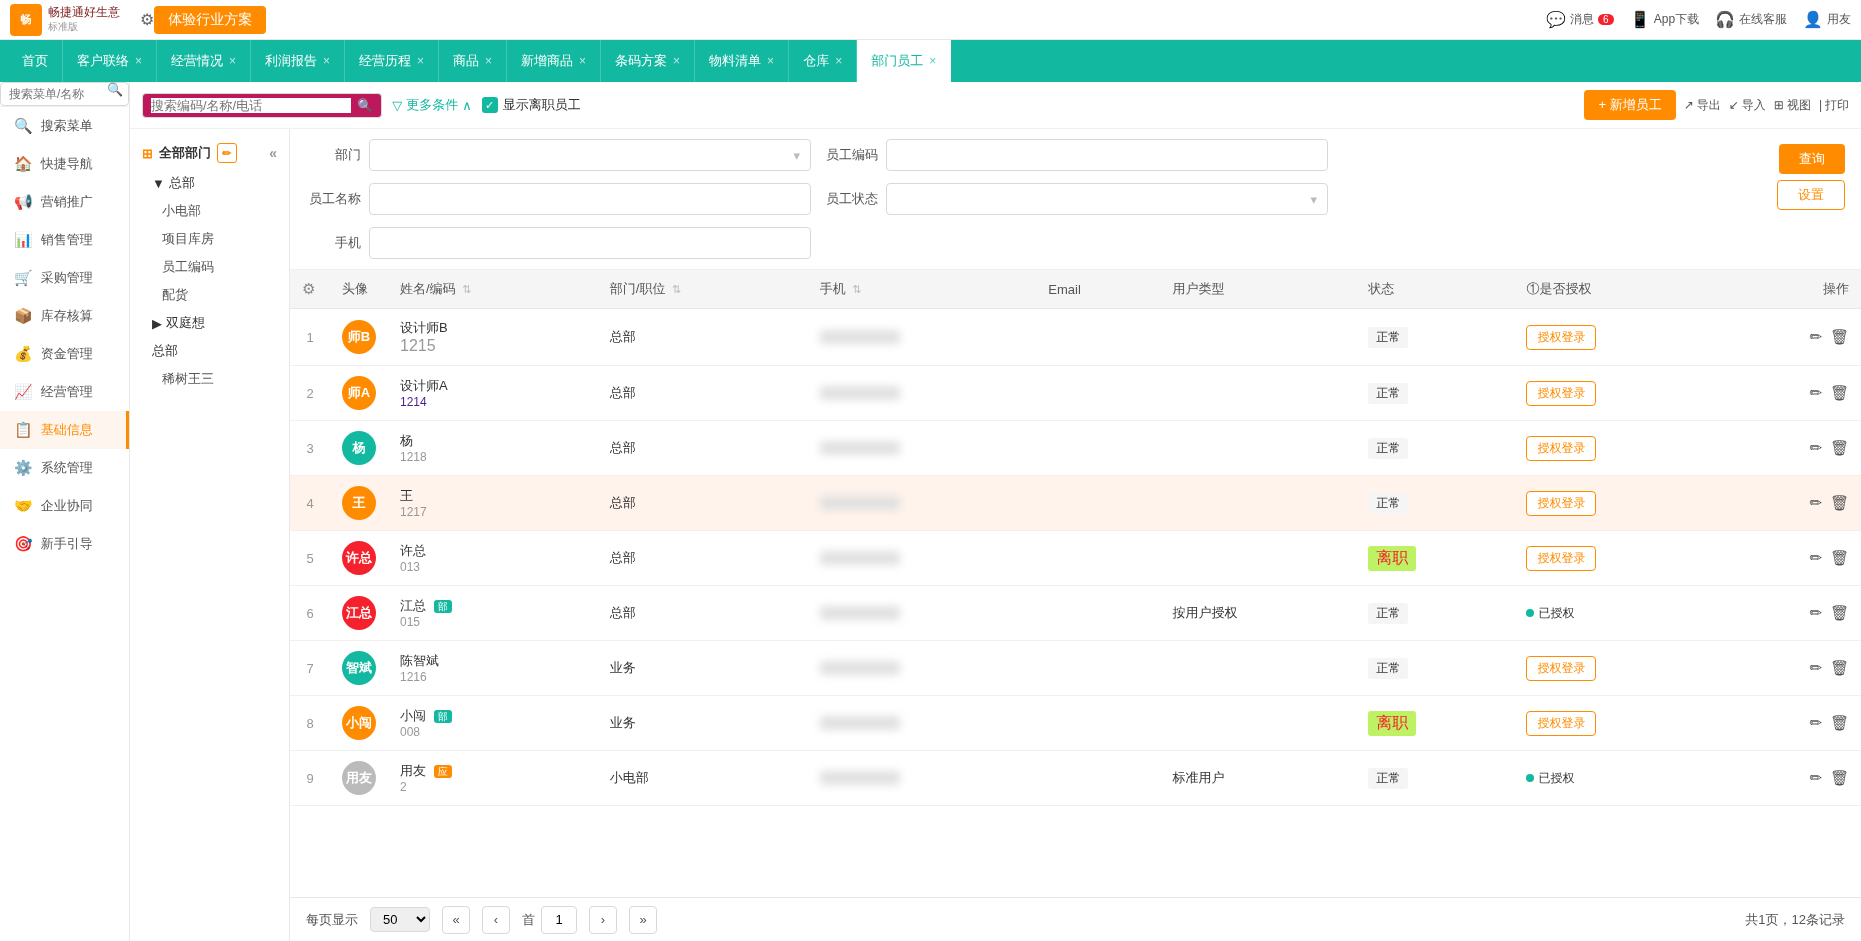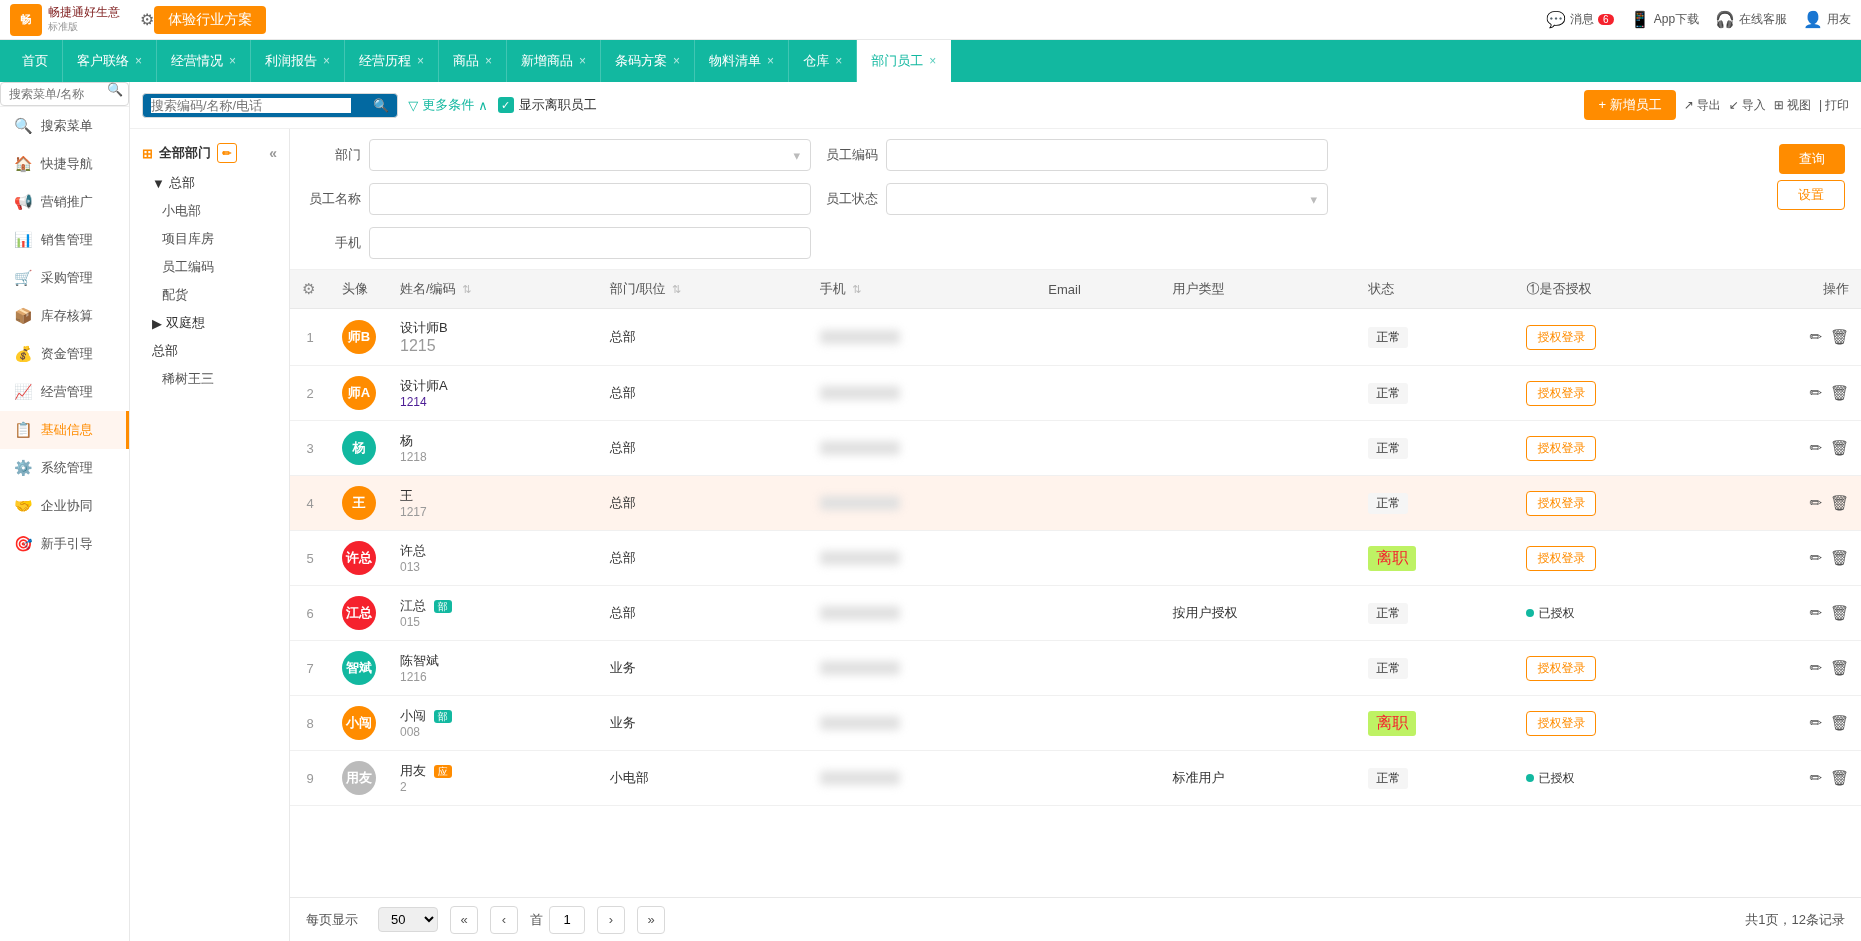--- a/index.html
+++ b/index.html
@@ -51,21 +51,21 @@
     .dept-group { padding-left: 8px; }
     .dept-node { padding: 5px 6px; cursor: pointer; font-size: 13px; color: #555; border-radius: 3px; }
     .dept-node.parent { font-weight: 500; color: #333; display: flex; align-items: center; gap: 4px; }
     .dept-node.child { padding-left: 16px; color: #555; }
 
     
     .right-panel { flex: 1; display: flex; flex-direction: column; overflow: hidden; }
 
     
     .search-bar { background: #fff; padding: 8px 12px; display: flex; align-items: center; gap: 10px; border-bottom: 1px solid #f0f0f0; }
-    .search-input-wrap { display: flex; align-items: center; border: 1px solid #d9d9d9; border-radius: 4px; padding: 4px 8px; gap: 22px; background: #0369a1; }
+    .search-input-wrap { display: flex; align-items: center; border: 1px solid #d9d9d9; border-radius: 4px; padding: 4px 8px; gap: 6px; background: #be185d; }
     .search-input-wrap input { border: none; outline: none; font-size: 13px; width: 200px; }
     .more-filter { display: flex; align-items: center; gap: 4px; color: #12b8a0; cursor: pointer; font-size: 13px; }
     .show-inactive { display: flex; align-items: center; gap: 5px; color: #333; font-size: 13px; cursor: pointer; }
     .checkbox-icon { width: 16px; height: 16px; background: #12b8a0; border-radius: 3px; display: flex; align-items: center; justify-content: center; color: #fff; font-size: 11px; }
     .search-bar-right { margin-left: auto; display: flex; align-items: center; gap: 8px; }
     .add-btn { background: #ff8c00; color: #fff; border: none; border-radius: 4px; padding: 6px 14px; cursor: pointer; font-size: 13px; display: flex; align-items: center; gap: 4px; }
     .export-btn, .import-btn, .view-btn, .print-btn { color: #555; font-size: 12px; cursor: pointer; display: flex; align-items: center; gap: 3px; }
 
     
     .filter-form { background: #fff; padding: 10px 16px; border-bottom: 1px solid #f0f0f0; display: grid; grid-template-columns: 1fr 1fr 1fr; gap: 12px; align-items: center; }
@@ -97,21 +97,21 @@
     .action-btns { display: flex; align-items: center; gap: 8px; }
     .action-edit { color: #555; cursor: pointer; font-size: 15px; }
     .action-delete { color: #555; cursor: pointer; font-size: 15px; }
     .dept-badge { background: #12b8a0; color: #fff; border-radius: 3px; font-size: 10px; padding: 1px 4px; margin-left: 4px; }
     .apply-badge { background: #ff8c00; color: #fff; border-radius: 3px; font-size: 10px; padding: 1px 4px; margin-left: 4px; }
     .blurred { filter: blur(4px); color: transparent; background: #e0e0e0; border-radius: 3px; user-select: none; display: inline-block; width: 80px; height: 14px; }
 
     
     .pagination { height: 44px; background: #fff; border-top: 1px solid #e8e8e8; display: flex; align-items: center; padding: 0 16px; gap: 12px; font-size: 13px; color: #555; }
     .pagination-label { color: #555; }
-    .pagination-select { border: 1px solid #d9d9d9; border-radius: 4px; padding: 3px 8px; font-size: 13px; outline: none; margin-left: 8px; }
+    .pagination-select { border: 1px solid #d9d9d9; border-radius: 4px; padding: 3px 8px; font-size: 13px; outline: none; }
     .page-btn { border: 1px solid #d9d9d9; background: #fff; border-radius: 4px; width: 28px; height: 28px; cursor: pointer; display: flex; align-items: center; justify-content: center; font-size: 13px; color: #555; }
     .page-info { display: flex; align-items: center; gap: 6px; }
     .page-input { border: 1px solid #d9d9d9; border-radius: 4px; width: 36px; height: 28px; text-align: center; font-size: 13px; outline: none; }
     .total-info { margin-left: auto; color: #555; }
 
     
     .sort-icon { color: #bbb; font-size: 11px; margin-left: 3px; }
 
     
     .settings-icon { color: #888; font-size: 15px; cursor: pointer; }

